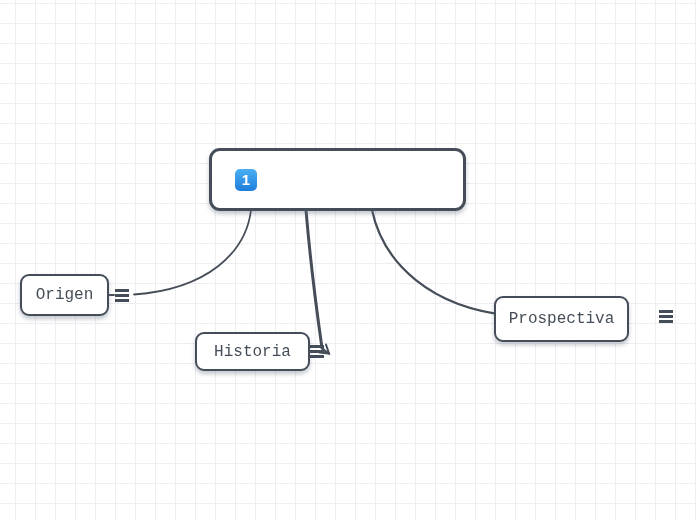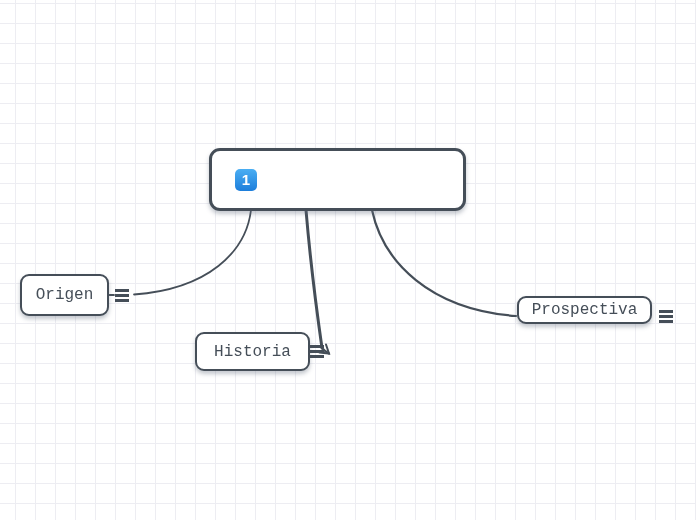--- a/index.html
+++ b/index.html
@@ -66,21 +66,21 @@
     font-weight: bold;
     letter-spacing: 0;
     display: flex;
     align-items: center;
     justify-content: center;
     flex: 0 0 auto;
     cursor: pointer;
   }
   .node-origen      { left: 20px;  top: 274px; width: 89px;  height: 42px; font-size: 16px; }
   .node-historia    { left: 195px; top: 332px; width: 115px; height: 39px; font-size: 16px; }
-  .node-prospectiva { left: 517px; top: 296px; width: 135px; height: 28px; font-size: 16px; }
+  .node-prospectiva { left: 494px; top: 296px; width: 135px; height: 46px; font-size: 16px; }
   .menu-icon {
     position: absolute;
     z-index: 2;
     width: 14px;
     height: 13px;
     background-image: repeating-linear-gradient(
       to bottom, #454e58 0px, #454e58 2.6px,
       transparent 2.6px, transparent 5.2px);
     cursor: pointer;
   }

